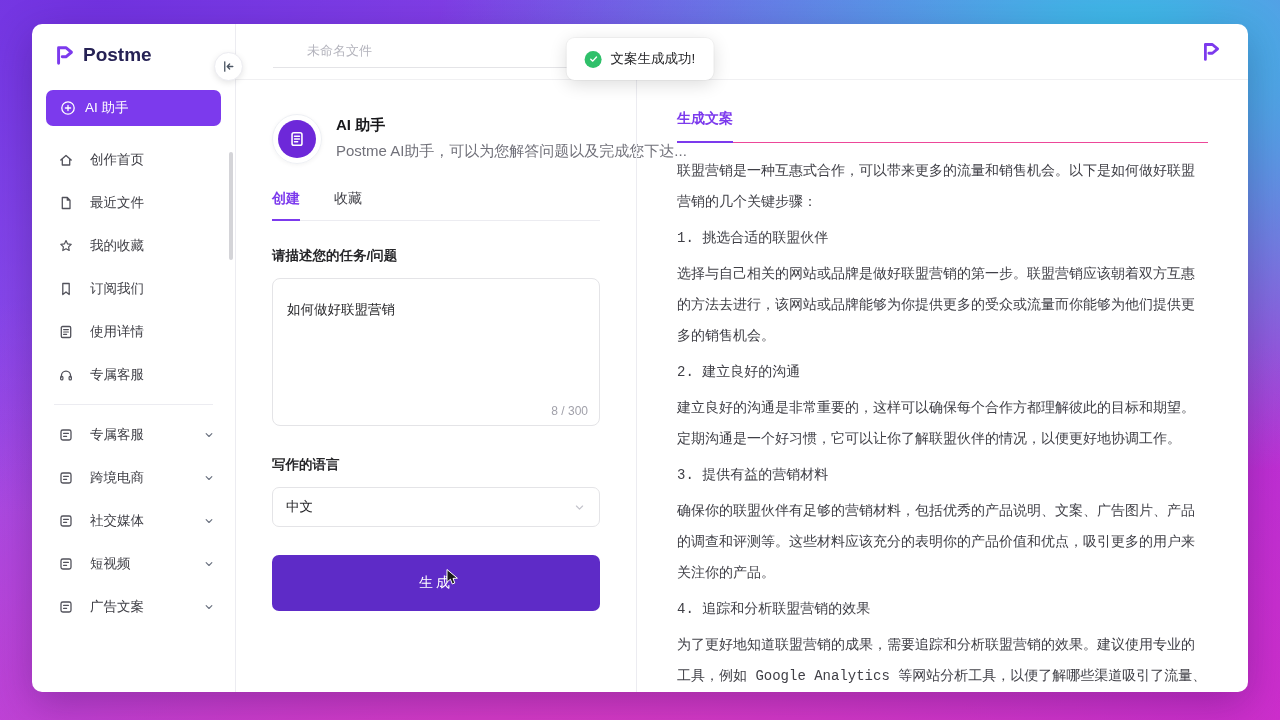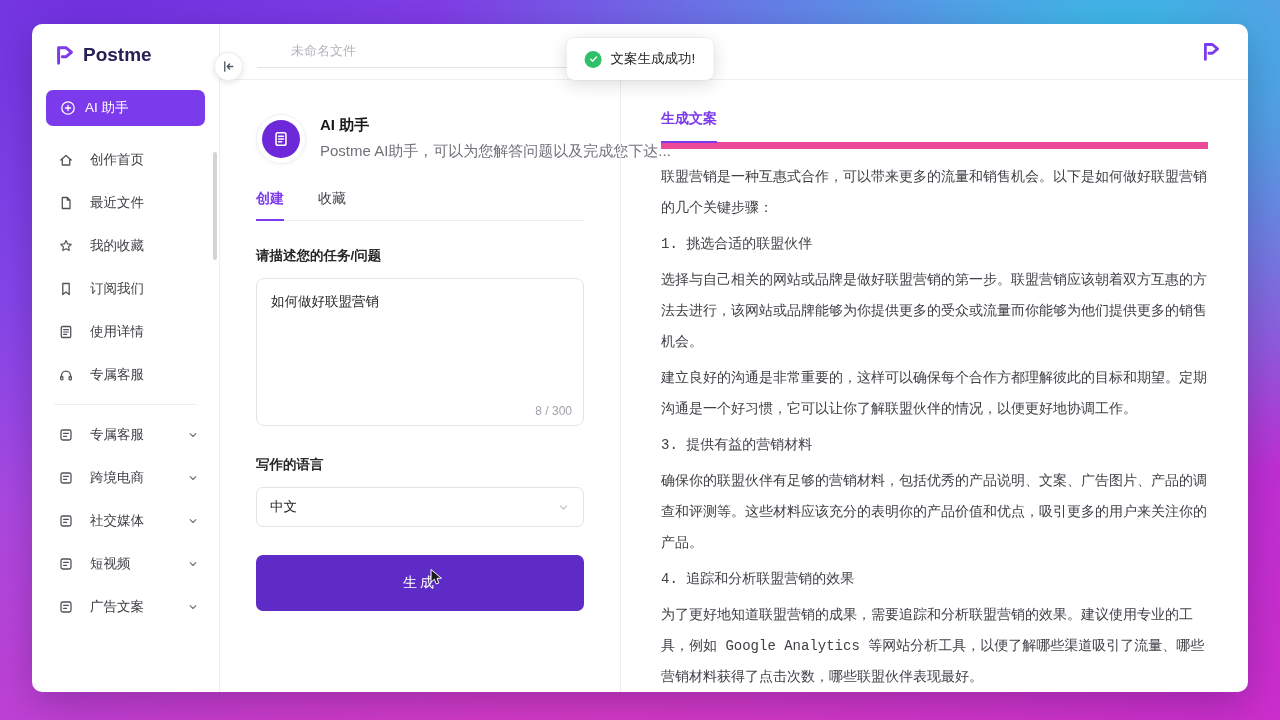--- a/index.html
+++ b/index.html
@@ -12,21 +12,21 @@
       radial-gradient(130% 130% at 8% 0%, #7232e0 0%, rgba(114,50,224,0) 55%),
       radial-gradient(150% 140% at 45% 118%, #e23bc0 0%, rgba(226,59,192,0) 62%),
       linear-gradient(135deg,#8b5cf6,#c026d3);
   }
   .window{
     position:absolute; left:32px; top:24px; right:32px; bottom:28px;
     background:#fff; border-radius:10px; overflow:hidden; display:flex;
     box-shadow:0 12px 40px rgba(40,10,80,.30);
   }
   
-  .sidebar{ width:188px; flex:none; border-right:1px solid #ececf1; position:relative; }
+  .sidebar{ width:204px; flex:none; border-right:1px solid #ececf1; position:relative; }
   .logo-row{ height:62px; display:flex; align-items:center; padding-left:22px; gap:7px; }
   .logomark{ width:22px; height:22px; color:#7c3aed; flex:none; }
   .logotext{ font-size:19px; font-weight:700; color:#262255; }
   .primary-item{
     margin:4px 14px 12px; height:36px; background:#7c3aed; border-radius:7px;
     color:#fff; display:flex; align-items:center; gap:9px; padding-left:14px;
     font-size:13.5px; cursor:pointer;
   }
   .ic{ width:16px; height:16px; flex:none; }
   .nav-item{
@@ -72,39 +72,39 @@
   .avatar{ width:38px; height:38px; border-radius:50%; background:#6d28d9; display:flex; align-items:center; justify-content:center; }
   .avatar svg{ width:18px; height:18px; color:#fff; }
   .a-title{ font-size:15px; font-weight:700; color:#18181b; margin-top:2px; }
   .a-sub{ font-size:15px; color:#71717a; margin-top:7px; white-space:nowrap; }
   .tabs{ display:flex; gap:34px; margin-top:26px; border-bottom:1px solid #ececf1; }
   .tab{ font-size:14px; color:#3f3f46; padding-bottom:11px; cursor:pointer; }
   .tab.active{ color:#7c3aed; font-weight:700; border-bottom:2px solid #7c3aed; margin-bottom:-1px; }
   .f-label{ display:block; margin-top:26px; font-size:13.5px; font-weight:600; color:#27272a; }
   .textarea-wrap{ position:relative; margin-top:13px; }
   .task{
-    width:100%; height:148px; border:1px solid #e4e4e7; border-radius:8px; padding:12px 14px;
+    width:100%; height:148px; border:1px solid #e4e4e7; border-radius:8px; padding:20px 14px;
     font-size:13.5px; color:#27272a; resize:none; outline:none; font-family:inherit; line-height:1.6;
   }
   .count{ position:absolute; right:12px; bottom:12px; font-size:12px; color:#a1a1aa; }
   .select{
     margin-top:13px; height:40px; border:1px solid #e4e4e7; border-radius:7px;
     display:flex; align-items:center; justify-content:space-between; padding:0 13px;
     font-size:13.5px; color:#27272a; cursor:pointer;
   }
   .select svg{ width:13px; height:13px; color:#c4c4cc; }
   .gen-wrap{ position:relative; margin-top:28px; }
   .generate{
     width:100%; height:56px; background:#5e2bc7; border:none; border-radius:7px;
     color:#fff; font-size:14px; letter-spacing:3px; cursor:pointer; font-family:inherit;
   }
   .cursor{ position:absolute; left:171px; top:13px; width:18px; height:18px; pointer-events:none; }
   
   .output-col{ flex:1; border-left:1px solid #ececf1; padding:0 40px; overflow:hidden; }
-  .output-tabbar{ padding-top:30px; border-bottom:7px solid #ec4899; display:flex;align-items:flex-end; }
+  .output-tabbar{ padding-top:30px; border-bottom:1px solid #ec4899; display:flex;align-items:flex-end; }
   .output-tab{ font-size:14px; font-weight:700; color:#7c3aed; padding-bottom:13px; border-bottom:2px solid #7c3aed; margin-bottom:-1px; cursor:pointer; }
   .paragraphs{ padding-top:13px; }
   .paragraphs p{ margin:0 0 5px; font-size:14px; line-height:31px; color:#3f3f46;font-family:Liberation Mono, monospace; }
 </style>
 </head>
 <body>
 
 <svg width="0" height="0" style="position:absolute" aria-hidden="true">
   <defs>
     <symbol id="i-logo" viewBox="0 0 24 24">
@@ -336,20 +336,21 @@
       </section>
 
       <section class="output-col">
         <div class="output-tabbar">
           <span class="output-tab">生成文案</span>
         </div>
         <div class="paragraphs">
           <p>联盟营销是一种互惠式合作，可以带来更多的流量和销售机会。以下是如何做好联盟营销的几个关键步骤：</p>
           <p>1. 挑选合适的联盟伙伴</p>
           <p>选择与自己相关的网站或品牌是做好联盟营销的第一步。联盟营销应该朝着双方互惠的方法去进行，该网站或品牌能够为你提供更多的受众或流量而你能够为他们提供更多的销售机会。</p>
+          <p>2. 建立良好的沟通</p>
           <p>建立良好的沟通是非常重要的，这样可以确保每个合作方都理解彼此的目标和期望。定期沟通是一个好习惯，它可以让你了解联盟伙伴的情况，以便更好地协调工作。</p>
           <p>3. 提供有益的营销材料</p>
           <p>确保你的联盟伙伴有足够的营销材料，包括优秀的产品说明、文案、广告图片、产品的调查和评测等。这些材料应该充分的表明你的产品价值和优点，吸引更多的用户来关注你的产品。</p>
           <p>4. 追踪和分析联盟营销的效果</p>
           <p>为了更好地知道联盟营销的成果，需要追踪和分析联盟营销的效果。建议使用专业的工具，例如 Google Analytics 等网站分析工具，以便了解哪些渠道吸引了流量、哪些营销材料获得了点击次数，哪些联盟伙伴表现最好。</p>
 
         </div>
       </section>
 
     </div>

